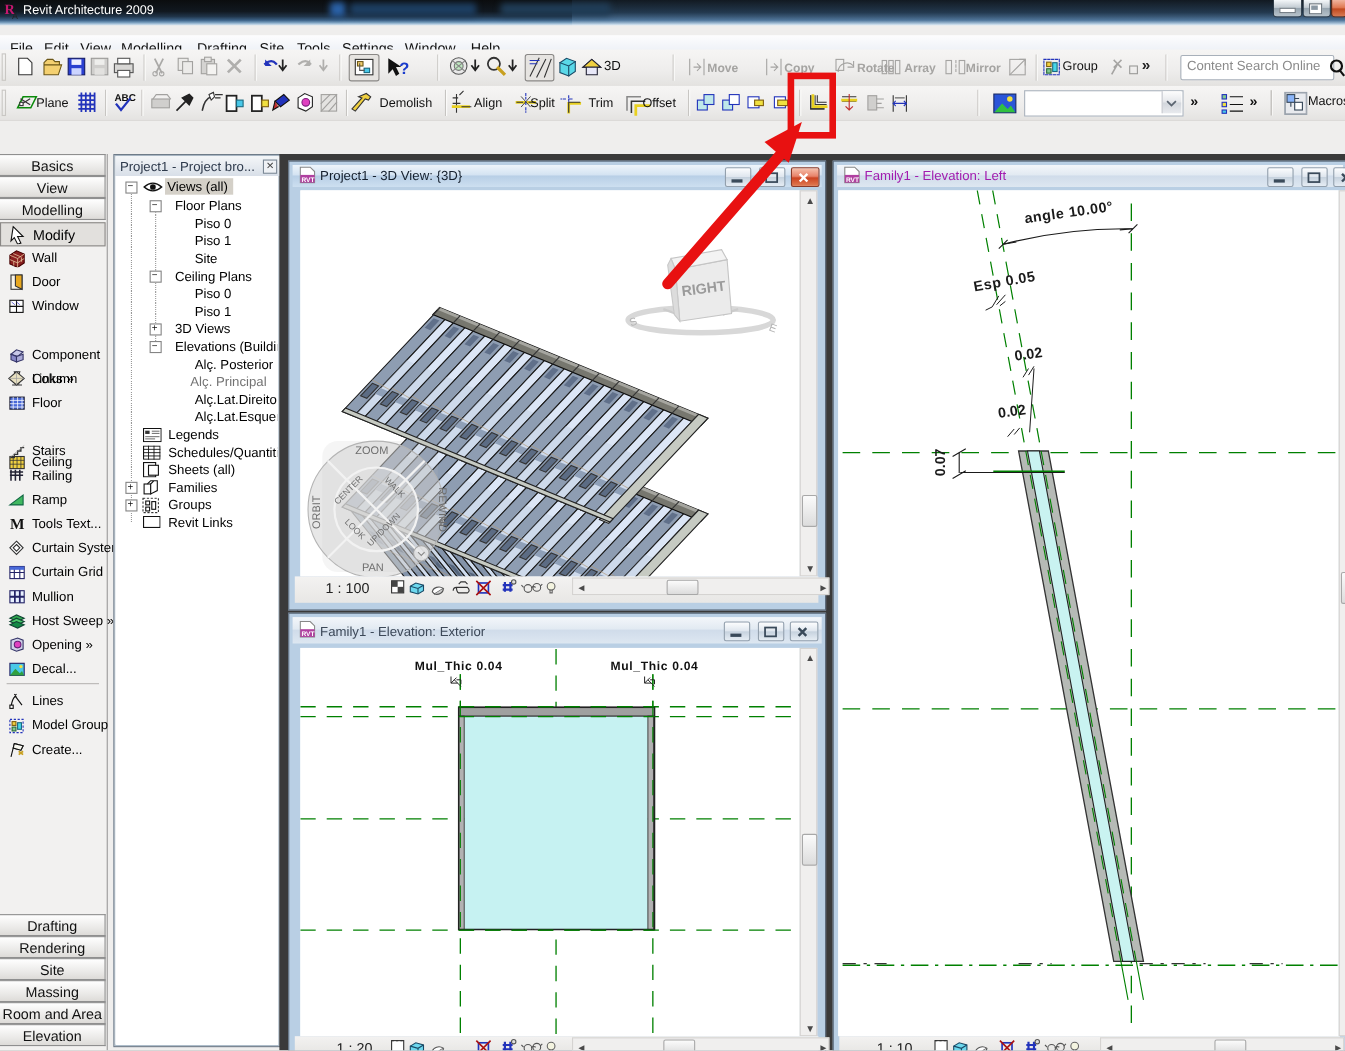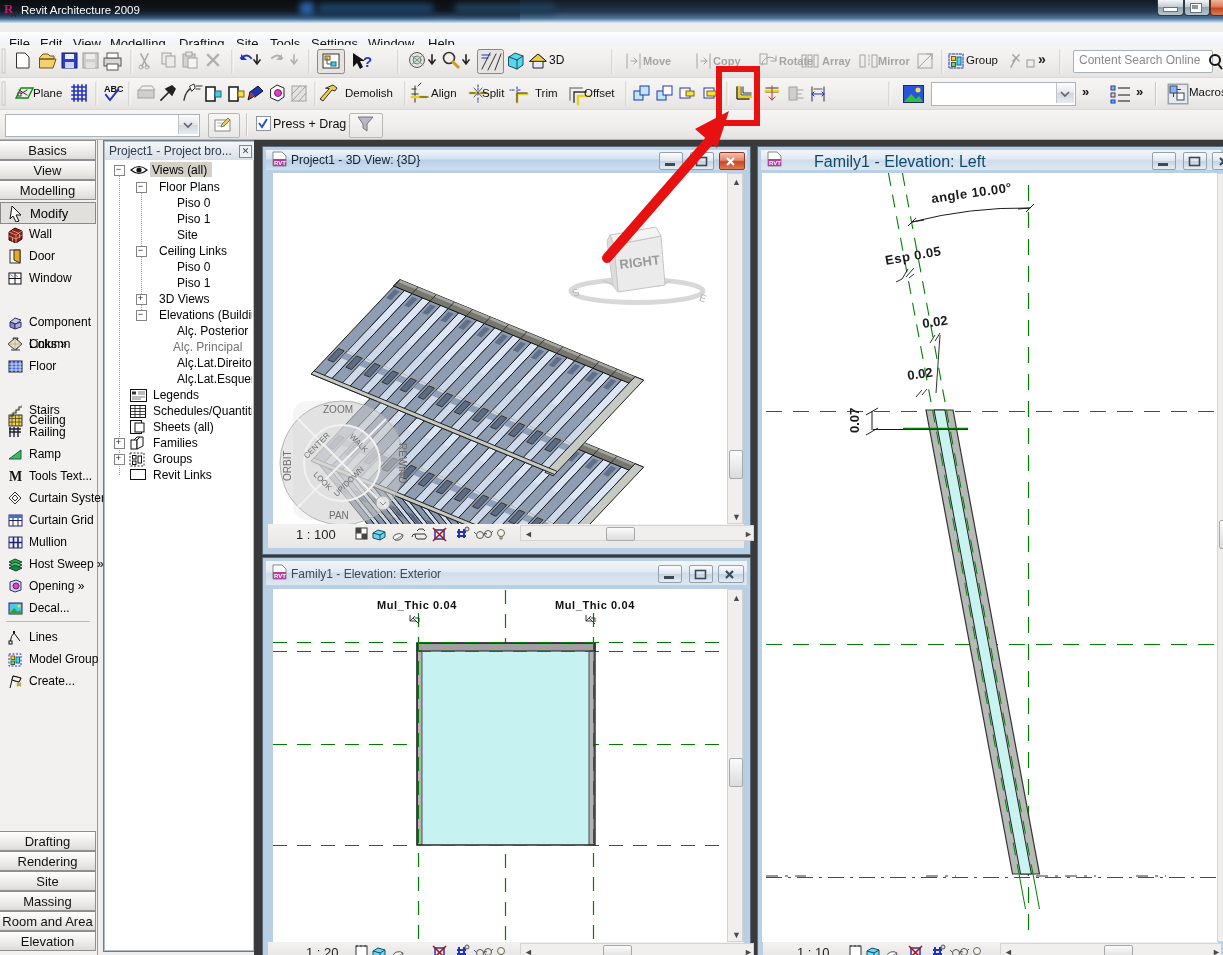--- a/index.html
+++ b/index.html
@@ -365,43 +365,20 @@
    <div class="vsep" style="left:1155px;top:4px;height:23px;"></div>
    <svg class="ab" style="left:1167px;top:5px" width="22" height="22">
      <rect x="1" y="1" width="20" height="20" fill="linear-gradient(#fff,#ddd)" fill-opacity="0" stroke="#9aa2ac"></rect>
      <rect x="1.5" y="1.5" width="19" height="19" fill="#e8eaee" stroke="#9aa2ac"></rect>
      <rect x="3" y="3" width="7" height="7" fill="#8ab4f8" stroke="#345"></rect>
         <rect x="10" y="10" width="7" height="7" fill="#fff" stroke="#345"></rect>
         <path d="M10 6.5 h4 M6.5 10 v4" stroke="#345"></path>
    </svg>
    <div class="tbtxt" style="left:1189px;top:8px;font-size:11.5px;">Macros</div>
   </div>
-  <div id="tb3" class="tbrow ab">
-   <div class="ab" style="left:5px;top:4px;width:193px;height:21px;background:#fff;border:1px solid #aab2bc;"></div>
-   <div class="ab" style="left:178px;top:5px;width:19px;height:19px;background:linear-gradient(180deg,#fdfdfd,#e4e6ea 50%,#d2d6dc 52%,#e8eaee);border-left:1px solid #c0c4ca;"></div>
-   <svg class="ab" style="left:182px;top:12px" width="12" height="8">
-        <path d="M2 1 l4 4 4 -4" fill="none" stroke="#5a6470" stroke-width="1.6"></path>
-      </svg>
-   <div class="ab" style="left:208px;top:3px;width:30px;height:23px;border:1px solid #b8b6b4;border-radius:2px;background:linear-gradient(180deg,#f8f7f6,#e8e7e5);"></div>
-   <svg class="ab" style="left:214px;top:6px" width="19" height="17">
-     <rect x="1" y="4" width="15" height="11" fill="#fff" stroke="#888"></rect>
-     <path d="M3 7 h11 M3 10 h8" stroke="#bbb"></path>
-     <path d="M8 8 l6 -6 2 2 -6 6 -3 1 z" fill="#f0d040" stroke="#777"></path>
-   </svg>
-   <div class="vsep" style="left:246px;top:3px;height:23px;"></div>
-   <div class="ab" style="left:256px;top:6px;width:13px;height:13px;background:#fff;border:1px solid #8a94a2;"></div>
-   <svg class="ab" style="left:257px;top:7px" width="12" height="12">
-        <path d="M2 6 l3 4 5 -8" fill="none" stroke="#2a52c8" stroke-width="2"></path>
-      </svg>
-   <div class="tbtxt" style="left:273px;top:7px;font-size:12.5px;">Press + Drag</div>
-   <div class="ab" style="left:349px;top:3px;width:32px;height:23px;border:1px solid #b8b6b4;border-radius:2px;background:linear-gradient(180deg,#f8f7f6,#e8e7e5);"></div>
-   <svg class="ab" style="left:357px;top:6px" width="18" height="17">
-     <path d="M1 1 h15 l-6 7 v7 l-4 -3 v-4 z" fill="#b8b6c8" stroke="#777"></path>
-   </svg>
-  </div>
 
   <div id="sidebar" class="ab">
     <div class="sbhead" style="top:0px;">Basics</div>
     <div class="sbhead" style="top:20px;">View</div>
     <div class="sbhead" style="top:40px;">Modelling</div>
     <div id="sbitems">
     <div class="sbitem" style="top:62px;background:#e2e0dd;border:1px solid #8a8886;box-sizing:border-box;">
           <svg class="ic" viewBox="0 0 17 17">
             <path d="M4 1 l9 9 -5 0 3 6 -3 1 -3 -6 -3 3 z" fill="#fff" stroke="#111"></path>
           </svg>
@@ -596,21 +573,21 @@
         </div>
       <div style="position:absolute;left:0;top:51px;width:147px;height:16px;">
           <div style="position:absolute;left:72px;top:1px;font-size:12px;color:#000;white-space:nowrap;">Piso 1</div>
         </div>
       <div style="position:absolute;left:0;top:67px;width:147px;height:16px;">
           <div style="position:absolute;left:72px;top:1px;font-size:12px;color:#000;white-space:nowrap;">Site</div>
         </div>
       <div style="position:absolute;left:0;top:83px;width:147px;height:16px;">
           <div style="position:absolute;left:31px;top:3px;width:9px;height:9px;background:#fff;border:1px solid #848484;"></div>
           <div style="position:absolute;left:31px;top:3.2px;width:9px;font-size:9px;line-height:9px;text-align:center;color:#111;">−</div>
-          <div style="position:absolute;left:54px;top:1px;font-size:12px;color:#000;white-space:nowrap;">Ceiling Links</div>
+          <div style="position:absolute;left:54px;top:1px;font-size:12px;color:#000;white-space:nowrap;">Ceiling Plans</div>
         </div>
       <div style="position:absolute;left:0;top:99px;width:147px;height:16px;">
           <div style="position:absolute;left:72px;top:1px;font-size:12px;color:#000;white-space:nowrap;">Piso 0</div>
         </div>
       <div style="position:absolute;left:0;top:115px;width:147px;height:16px;">
           <div style="position:absolute;left:72px;top:1px;font-size:12px;color:#000;white-space:nowrap;">Piso 1</div>
         </div>
       <div style="position:absolute;left:0;top:131px;width:147px;height:16px;">
           <div style="position:absolute;left:31px;top:3px;width:9px;height:9px;background:#fff;border:1px solid #848484;"></div>
           <div style="position:absolute;left:31px;top:3.2px;width:9px;font-size:9px;line-height:9px;text-align:center;color:#111;">+</div>
@@ -1151,21 +1128,21 @@
       </div>
   </div>
 
   <div class="win" id="winleft" style="left:757px;top:146px;width:466px;height:809px;">
     <div class="wtitle inactive" id="wlefttitle"></div>
     <svg class="ab" style="left:9px;top:4px" width="15" height="16">
         <path d="M1 1 h9 l4 4 v10 h-13 z" fill="#fff" stroke="#888"></path>
         <rect x="1" y="8" width="13" height="7" fill="#b040a0"></rect>
         <text x="2" y="14" font-size="6" font-weight="bold" fill="#fff">RVT</text>
       </svg>
-    <div class="ab" style="left:28px;top:6px;font-size:16px;color:#0c4a6e;margin-left:28px;">Family1 - Elevation: Left</div>
+    <div class="ab" style="left:28px;top:6px;font-size:12px;color:#a21caf;">Family1 - Elevation: Left</div>
     <div class="wbtn" style="left:394px;top:5px;width:22px;">
         <svg width="22" height="17" style="position:absolute;left:0;top:0">
           <rect x="5" y="10" width="10" height="3" fill="#3a4a5a"></rect>
         </svg>
       </div>
       <div class="wbtn" style="left:425px;top:5px;width:22px;">
         <svg width="22" height="17" style="position:absolute;left:0;top:0">
           <rect x="5.5" y="4.5" width="10" height="8" fill="none" stroke="#3a4a5a" stroke-width="1.6"></rect>
         </svg>
       </div>

